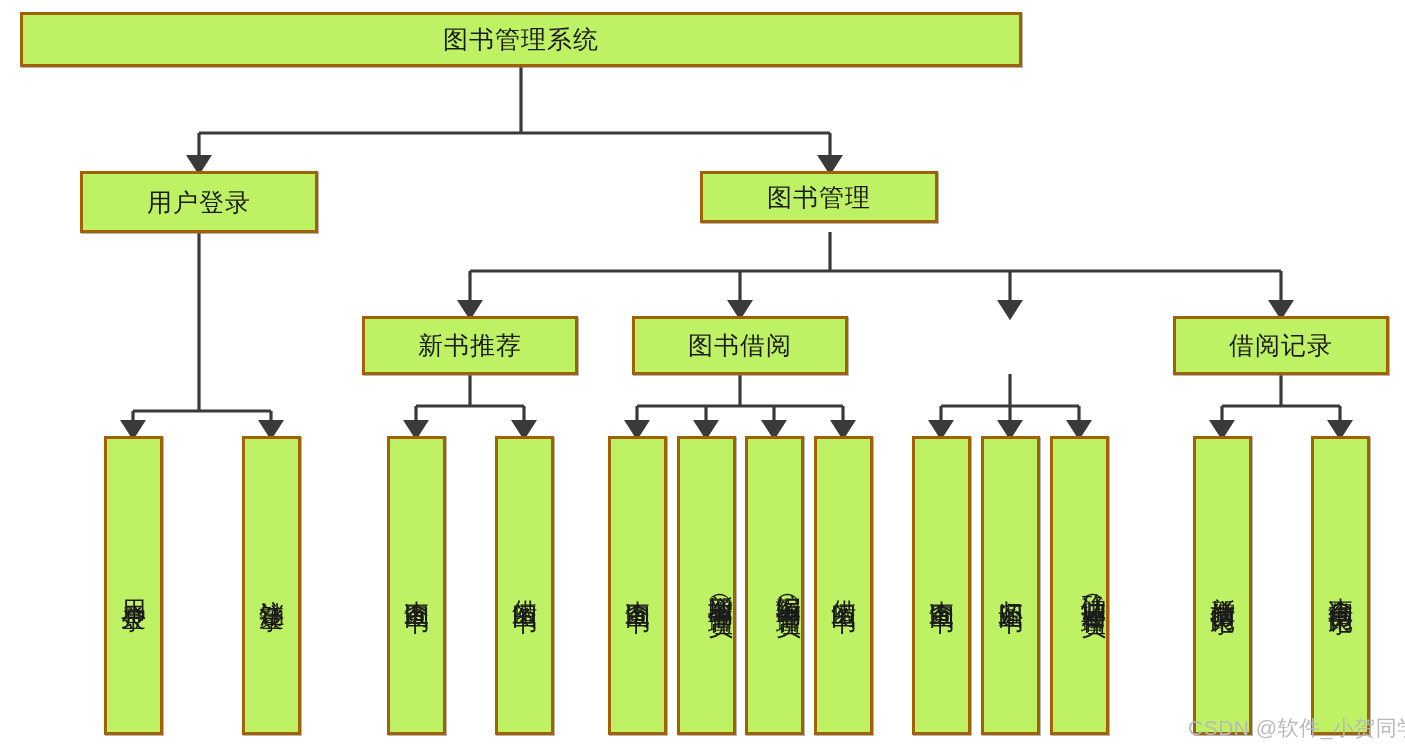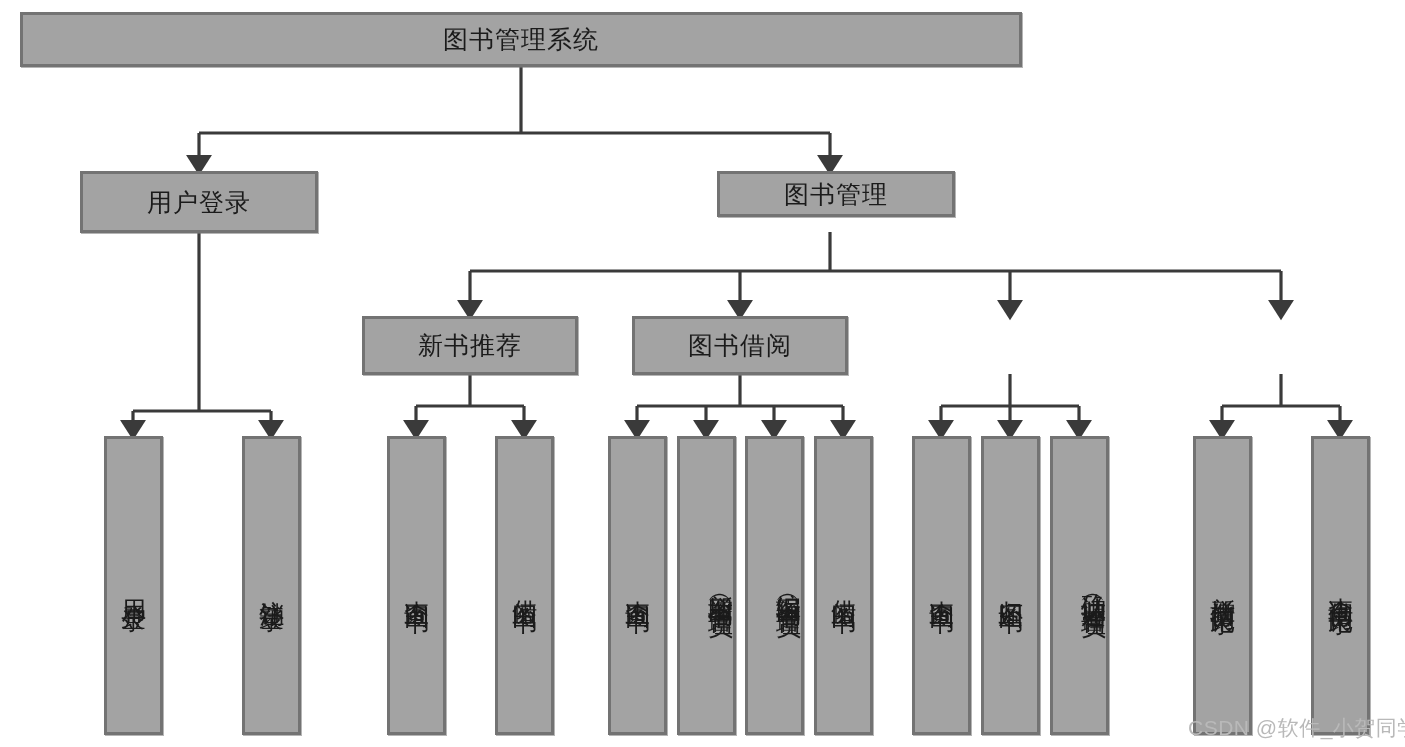--- a/index.html
+++ b/index.html
@@ -15,22 +15,22 @@
     overflow: hidden;
   }
   #diagram-root {
     position: absolute;
     left: 0; top: 0;
     width: 1405px;
     height: 747px;
   }
   .node-box {
     position: absolute;
-    background: #a3a3a3;
-    border: 3px solid #737373;
+    background: #bef264;
+    border: 3px solid #a16207;
     box-sizing: border-box;
     box-shadow: 1px 1px 0 0 rgba(120,120,120,0.55);
   }
   .node-label-h {
     position: absolute;
     left: 0; right: 0; top: 0; bottom: 0;
     display: flex;
     align-items: center;
     justify-content: center;
     font-size: 25px;
@@ -128,30 +128,33 @@
     </g>
   </svg>
 
   <div class="node-box" style="left:20px; top:12px; width:1002px; height:55px;">
     <span class="node-label-h">图书管理系统</span>
   </div>
 
   <div class="node-box" style="left:80px; top:171px; width:238px; height:62px;">
     <span class="node-label-h">用户登录</span>
   </div>
-  <div class="node-box" style="left:717px; top:171px; width:238px; height:46px;">
+  <div class="node-box" style="left:700px; top:171px; width:238px; height:52px;">
     <span class="node-label-h">图书管理</span>
   </div>
 
   <div class="node-box" style="left:362px; top:316px; width:216px; height:59px;">
     <span class="node-label-h">新书推荐</span>
   </div>
   <div class="node-box" style="left:632px; top:316px; width:216px; height:59px;padding-left:40px;">
     <span class="node-label-h">图书借阅</span>
   </div>
+  <div class="node-box" style="left:1173px; top:316px; width:216px; height:59px;">
+    <span class="node-label-h">借阅记录</span>
+  </div>
 
   <div class="node-box" style="left:104px; top:436px; width:59px; height:299px;">
     <span class="node-label-v">用户登录</span>
   </div>
   <div class="node-box" style="left:242px; top:436px; width:59px; height:299px;">
     <span class="node-label-v">注销登录</span>
   </div>
 
   <div class="node-box" style="left:387px; top:436px; width:59px; height:299px;">
     <span class="node-label-v">查询图书</span>

